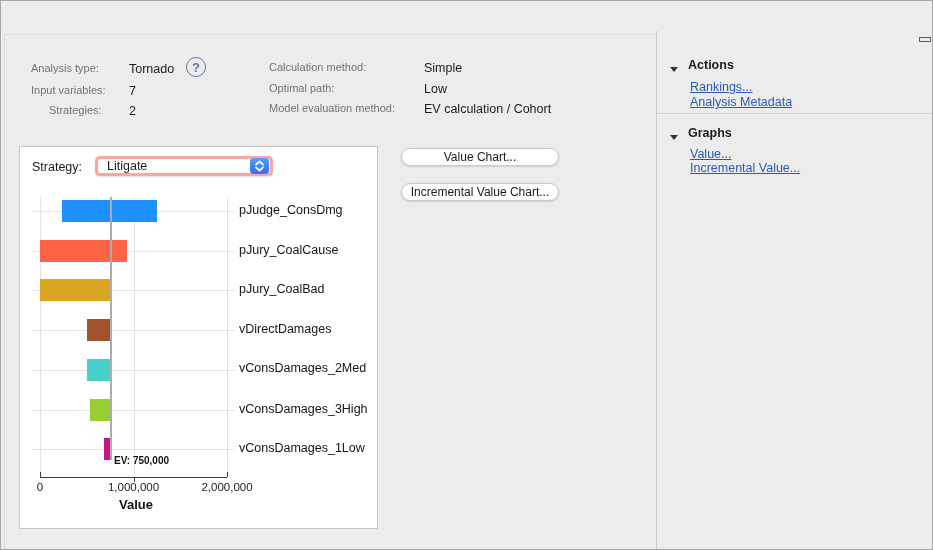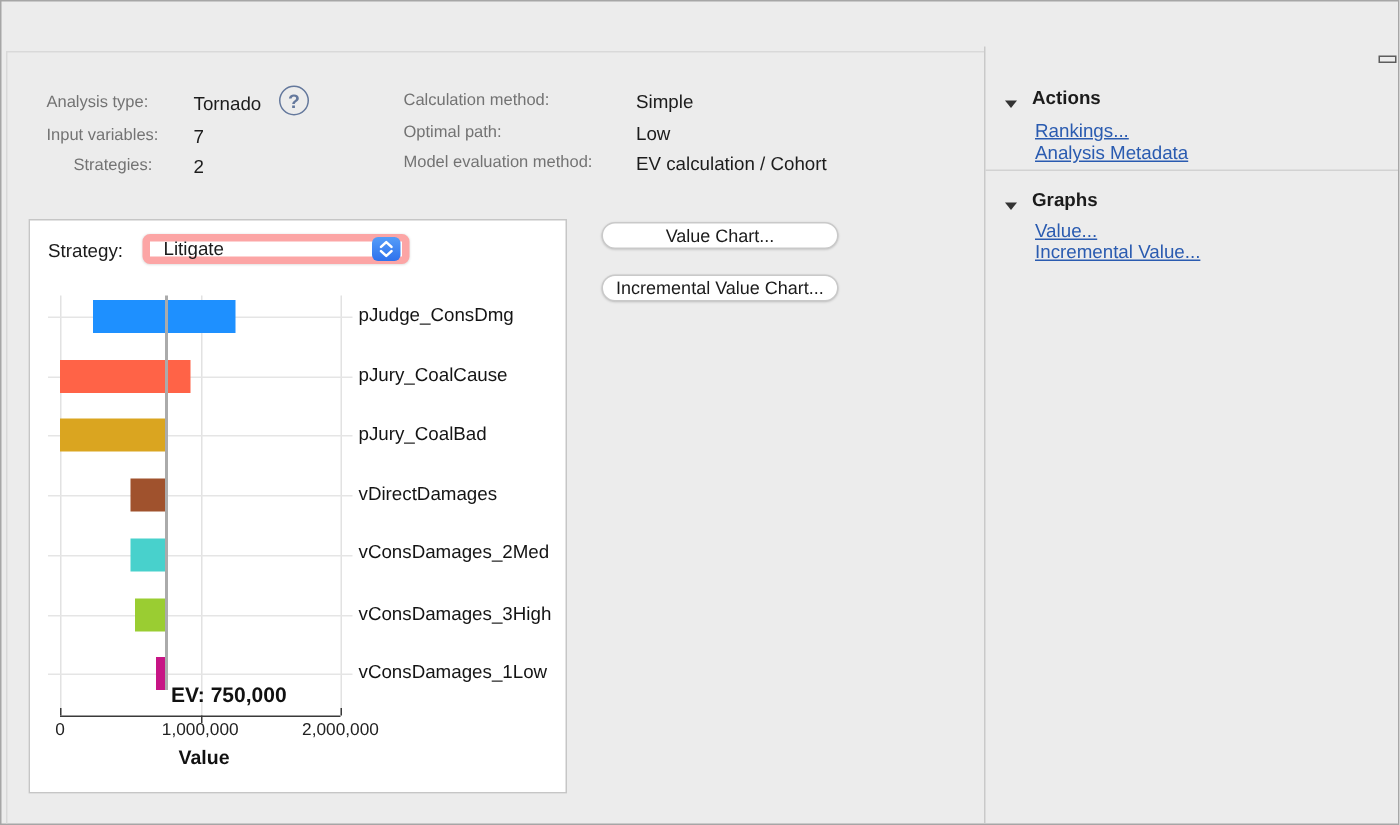--- a/index.html
+++ b/index.html
@@ -18,35 +18,35 @@
   
   .inset-border{position:absolute;left:3px;top:33px;width:651px;height:516px;border-top:1px solid #d9d9d9;border-left:1px solid #d9d9d9;pointer-events:none;}
   
   .info-label{position:absolute;font-size:11px;color:#737373;text-align:right;}
   .info-value{position:absolute;font-size:12.5px;color:#1c1c1c;}
   .help-icon{position:absolute;left:185px;top:56px;width:20px;height:20px;border:1.5px solid #64789c;border-radius:50%;
     color:#64789c;font-size:13px;font-weight:bold;display:flex;align-items:center;justify-content:center;box-sizing:border-box;cursor:pointer;}
   
   .chart-panel{position:absolute;left:18px;top:145px;width:359px;height:383px;background:#ffffff;border:1px solid #c6c6c6;box-sizing:border-box;}
   .strategy-label{position:absolute;left:12px;top:13px;font-size:12.5px;}
-  .dropdown{position:absolute;left:75px;top:9px;width:178px;height:20px;background:#fff;border:5px solid #fca5a5;border-radius:5px;
+  .dropdown{position:absolute;left:75px;top:9px;width:178px;height:20px;background:#fff;border:3px solid #fca5a5;border-radius:5px;
     box-sizing:border-box;display:flex;align-items:center;box-shadow:0 .5px 1.5px rgba(0,0,0,.12);cursor:pointer;}
   .dropdown .sel{font-size:12.5px;margin-left:9px;flex:1;}
   .stepper{width:19px;height:16px;margin-right:1px;border-radius:4px;background:linear-gradient(#559df8,#2e71ec);
     display:flex;align-items:center;justify-content:center;}
   .chart-area{position:absolute;left:0;top:0;width:359px;height:383px;}
   .vgrid{position:absolute;width:1px;background:#e2e2e2;}
   .hgrid{position:absolute;height:1px;background:#e5e5e5;}
   .evline{position:absolute;width:1.5px;background:#ababab;}
   .tbar{position:absolute;height:22px;}
   .bar-label{position:absolute;left:219px;width:138px;font-size:12.5px;color:#141414;white-space:nowrap;}
   .axis-line{position:absolute;height:1px;background:#3a3a3a;}
   .axis-tick{position:absolute;width:1px;background:#3a3a3a;}
   .tick-label{position:absolute;width:90px;text-align:center;font-size:11.5px;color:#222;}
-  .ev-label{position:absolute;left:94px;top:308px;font-size:14px;font-weight:bold;color:#111;}
+  .ev-label{position:absolute;left:94px;top:308px;font-size:10px;font-weight:bold;color:#111;}
   .x-label{position:absolute;left:46px;width:140px;top:350px;text-align:center;font-size:13px;font-weight:bold;color:#111;}
   
   .push-btn{position:absolute;left:400px;width:158px;height:18px;border-radius:9px;background:#ffffff;border:1px solid #c9c9c9;
     font-family:"Liberation Sans",sans-serif;font-size:12px;color:#1b1b1b;display:flex;align-items:center;justify-content:center;
     box-shadow:0 .5px 1.5px rgba(0,0,0,.18);cursor:pointer;padding:0;}
   
   .sidebar{position:absolute;left:655px;top:30px;width:278px;height:520px;border-left:1px solid #c9c9c9;box-sizing:border-box;}
   .collapse-icon{position:absolute;left:262px;top:6px;width:12px;height:5px;border:1.5px solid #5d5d5d;box-sizing:border-box;cursor:pointer;}
   .section-header{position:absolute;left:13px;display:flex;align-items:flex-end;font-size:12.5px;font-weight:bold;cursor:pointer;}
   .tri{width:0;height:0;border-left:4.5px solid transparent;border-right:4.5px solid transparent;border-top:5.5px solid #333;margin-right:10px;}

